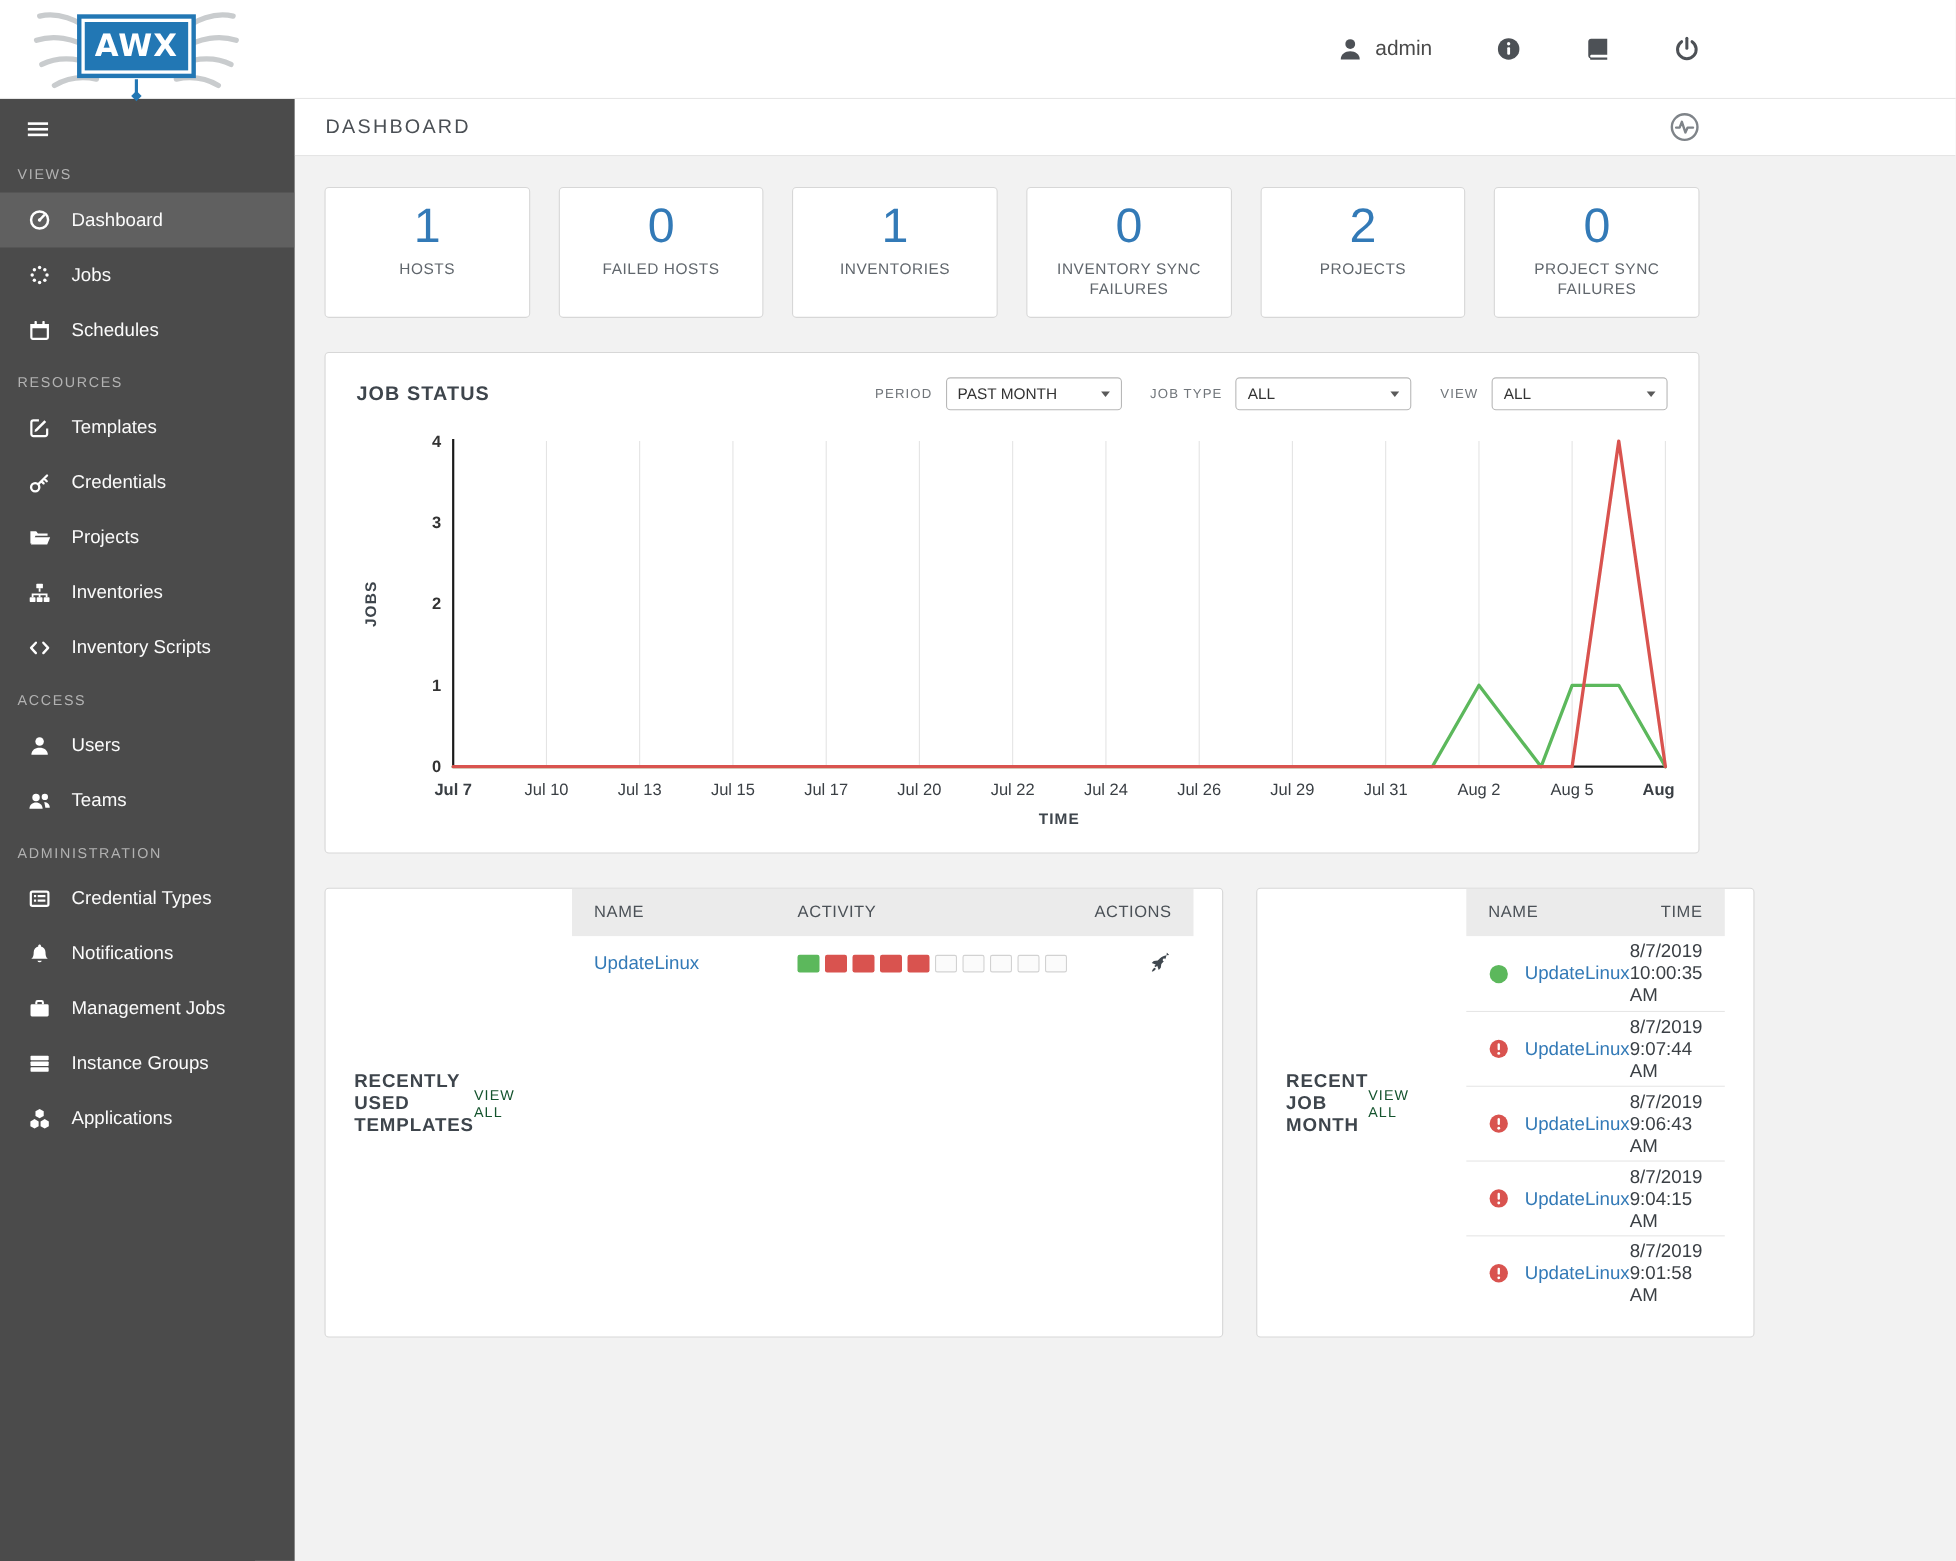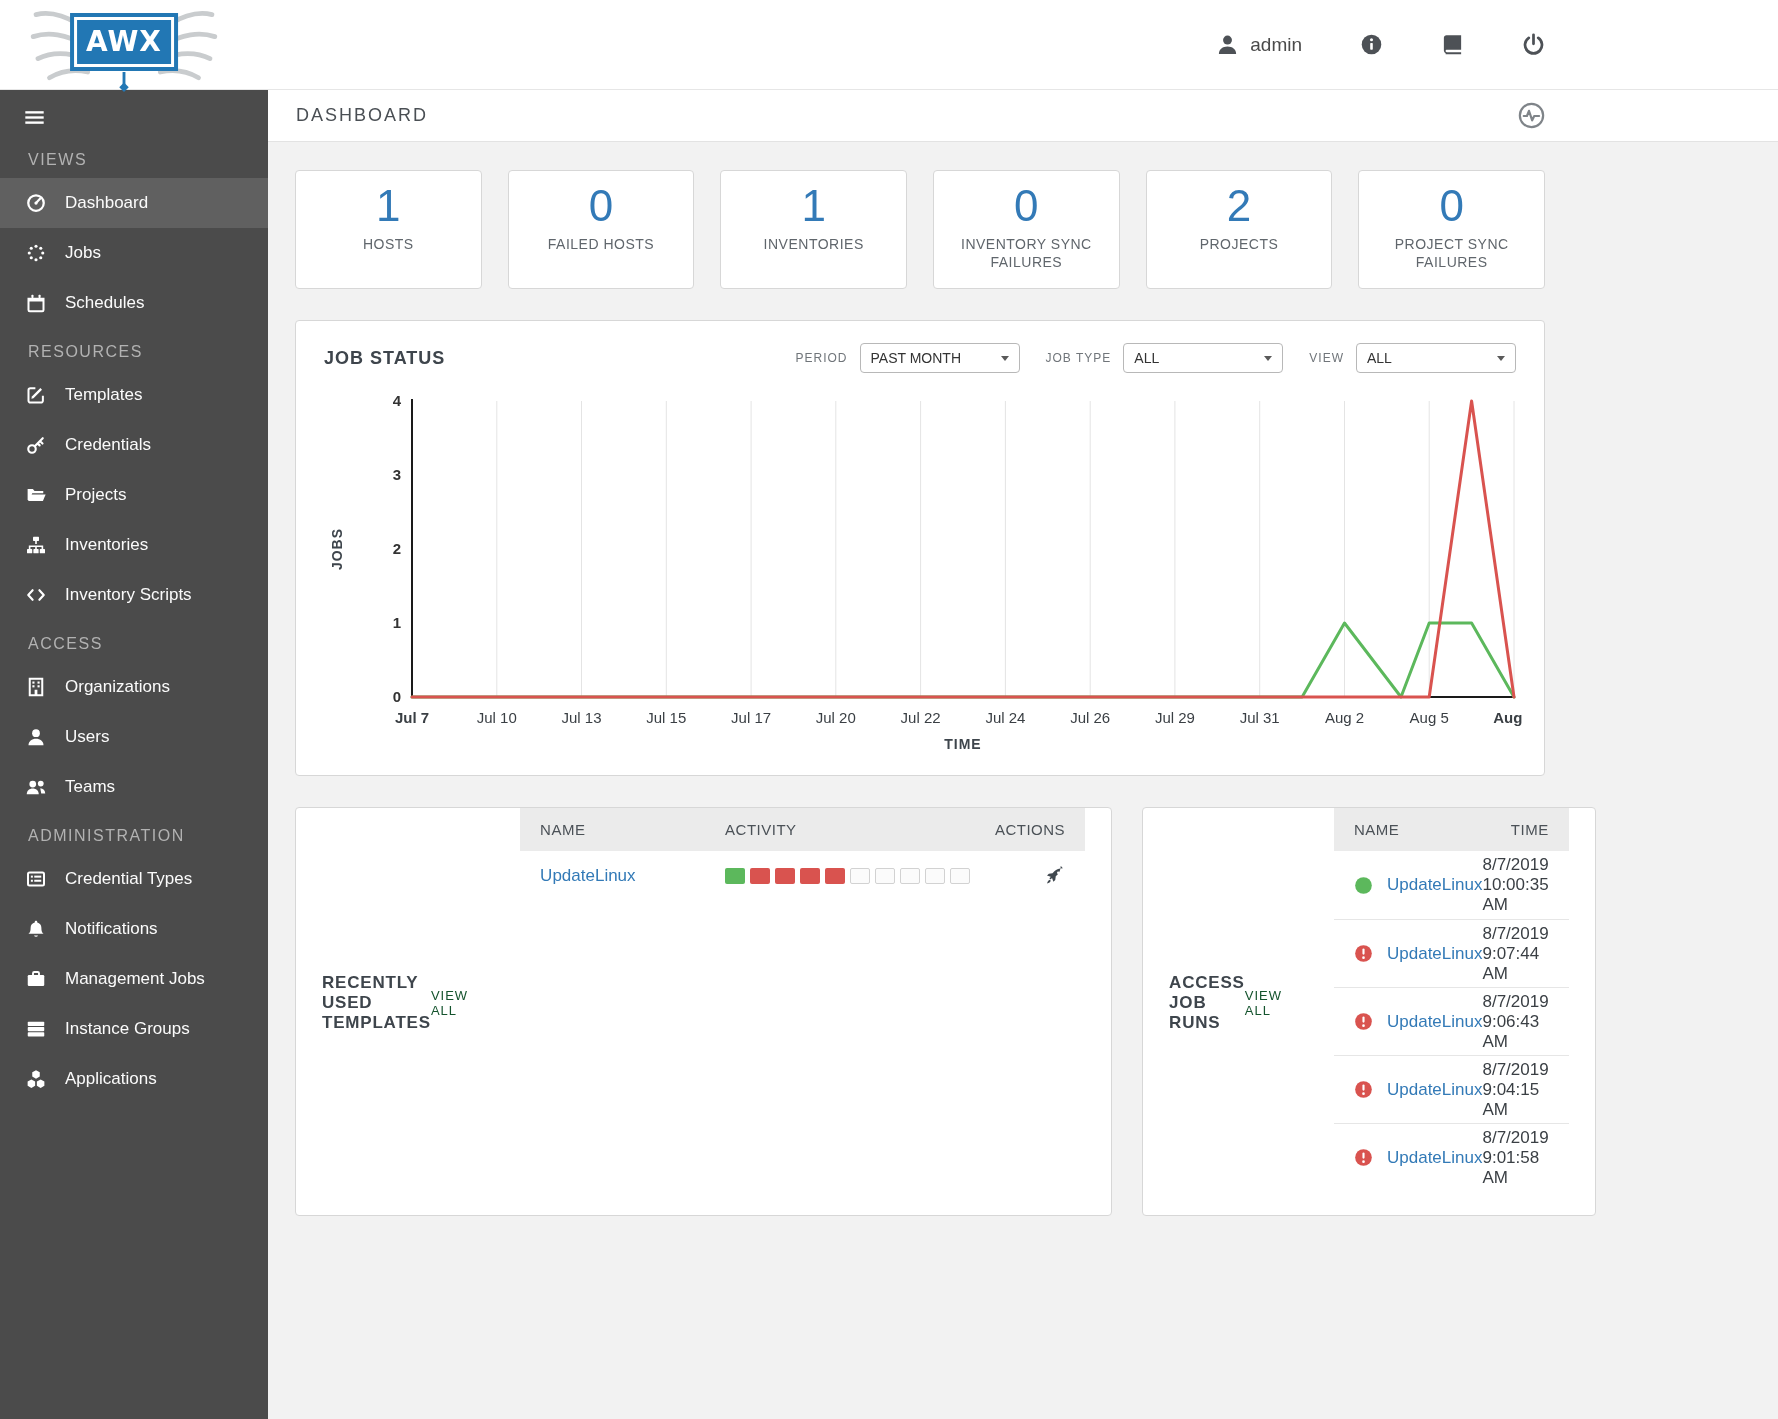--- a/index.html
+++ b/index.html
@@ -13,21 +13,21 @@
   .wings { position:absolute; left:0; top:2px; width:200px; height:86px; }
   .logo-badge { position:absolute; left:50%; top:8px; transform:translateX(-50%); background:#2277b4; padding:4px; }
   .badge-inner { border:3px solid #fff; color:#fff; font-weight:bold; font-size:28px; letter-spacing:1px; padding:5px 9px 6px; font-family:"DejaVu Sans", sans-serif; }
   .topbar-right { margin-left:auto; display:flex; align-items:center; gap:58px; color:#4d5156; }
   .user-chip { display:flex; align-items:center; gap:11px; font-size:19px; color:#4a4a4a; cursor:pointer; }
   .t-icon { font-size:23px; color:#4d5156; cursor:pointer; }
 
   
   .sidebar { background:#4b4b4b; overflow:hidden; }
   .hamburger { padding:17px 24px 8px; font-size:21px; color:#fff; width:fit-content; cursor:pointer; }
-  .nav-section-label { color:#b2b2b2; font-size:16px; letter-spacing:1.5px; padding:15px 28px 9px; }
+  .nav-section-label { color:#b2b2b2; font-size:13px; letter-spacing:1.5px; padding:15px 16px 9px; }
   .nav-item { display:flex; align-items:center; gap:17px; padding:15px 24px; font-size:17px; color:#fbfbfb; cursor:pointer; }
   .nav-item.active { background:#606060; }
   .nav-icon { font-size:20px; width:24px; display:inline-flex; justify-content:center; color:#fff; }
 
   
   .main { background:#f2f2f2; overflow:hidden; }
   .breadcrumb-bar { height:52px; background:#fff; border-bottom:1px solid #e3e3e3; display:flex; align-items:center; padding:0 233px 0 28px; }
   .breadcrumb-title { font-size:18px; letter-spacing:2px; color:#4a4f54; }
   .pulse { margin-left:auto; color:#7f8489; font-size:27px; cursor:pointer; }
   .content { padding:28px 0 0 27px; width:1277px; }
@@ -227,33 +227,20 @@
         </div>
         <div class="nav-item">
           <span class="nav-icon icon">
             <svg viewBox="0 0 16 16" aria-hidden="true">
               <path d="M5.3 4.2 1.8 8l3.5 3.8M10.7 4.2 14.2 8l-3.5 3.8" fill="none" stroke="currentColor" stroke-width="1.7" stroke-linecap="round" stroke-linejoin="round"></path>
             </svg>
           </span>
           <span class="nav-label">Inventory Scripts</span>
         </div>
         <div class="nav-section-label">ACCESS</div>
-        <div class="nav-item">
-          <span class="nav-icon icon">
-            <svg viewBox="0 0 16 16" aria-hidden="true">
-              <rect x="3" y="1.4" width="10" height="13.2" fill="none" stroke="currentColor" stroke-width="1.6"></rect>
-              <rect x="5.1" y="3.6" width="1.7" height="1.7"></rect>
-              <rect x="9.2" y="3.6" width="1.7" height="1.7"></rect>
-              <rect x="5.1" y="6.6" width="1.7" height="1.7"></rect>
-              <rect x="9.2" y="6.6" width="1.7" height="1.7"></rect>
-              <rect x="6.9" y="10.2" width="2.2" height="4.4"></rect>
-            </svg>
-          </span>
-          <span class="nav-label">Organizations</span>
-        </div>
         <div class="nav-item">
           <span class="nav-icon icon">
             <svg viewBox="0 0 16 16" aria-hidden="true">
               <circle cx="8" cy="4.9" r="3.1"></circle>
               <path d="M2 14.6c0-3.3 2.7-5.2 6-5.2s6 1.9 6 5.2z"></path>
             </svg>
           </span>
           <span class="nav-label">Users</span>
         </div>
         <div class="nav-item">
@@ -462,21 +449,21 @@
                       <path d="M4.6 11.8c-.4 1-1.3 1.8-2.9 2.1.3-1.6 1.1-2.5 2.1-2.9z"></path>
                     </svg>
                   </button>
                 </div>
               </div>
           </div>
         </section>
 
         <section class="panel half-panel">
           <div class="panel-head">
-            <h2 class="panel-title sm">ACCESS JOB RUNS</h2>
+            <h2 class="panel-title sm">RECENT JOB MONTH</h2>
             <a class="view-all">VIEW ALL</a>
           </div>
           <div class="table">
             <div class="thead runs-head">
                 <span>NAME</span>
                 <span>TIME</span>
               </div>
             <div>
                 <div class="run-row">
                   <span class="run-status icon">

